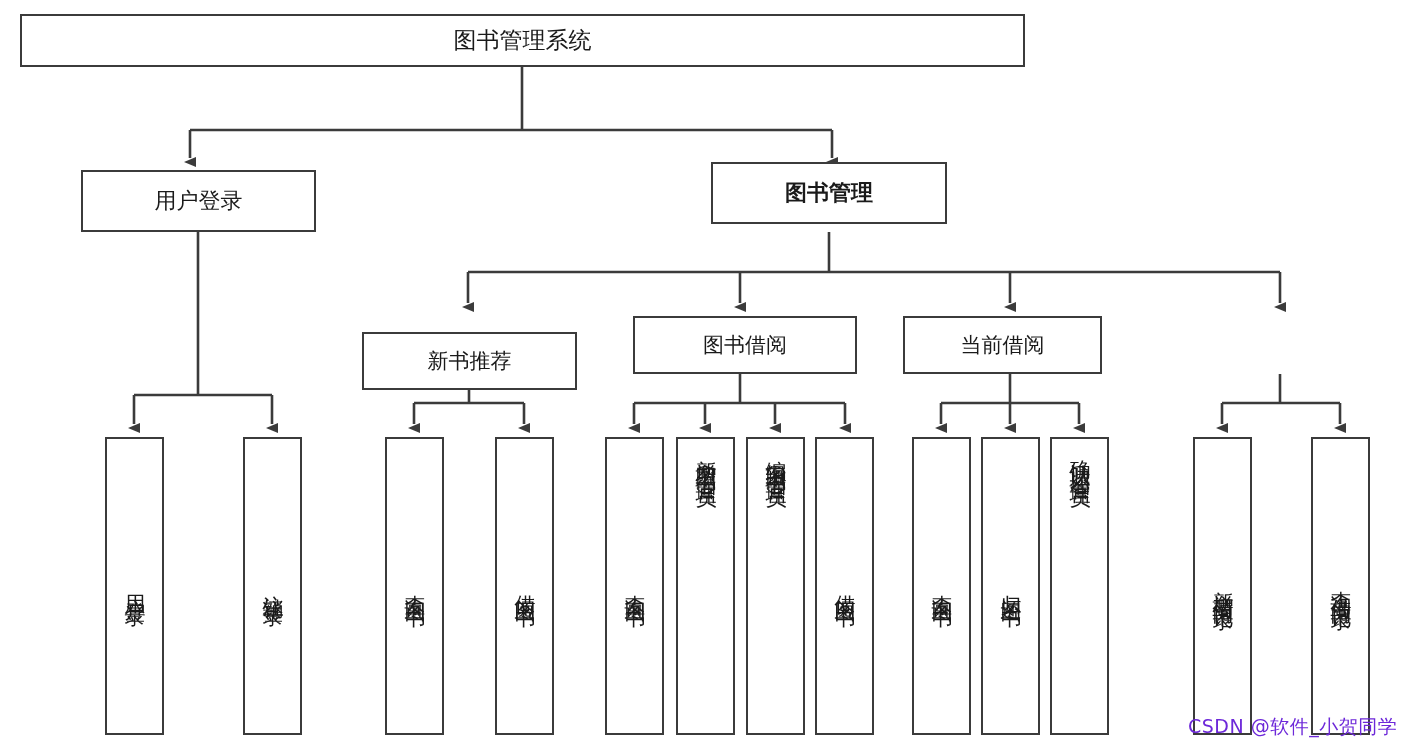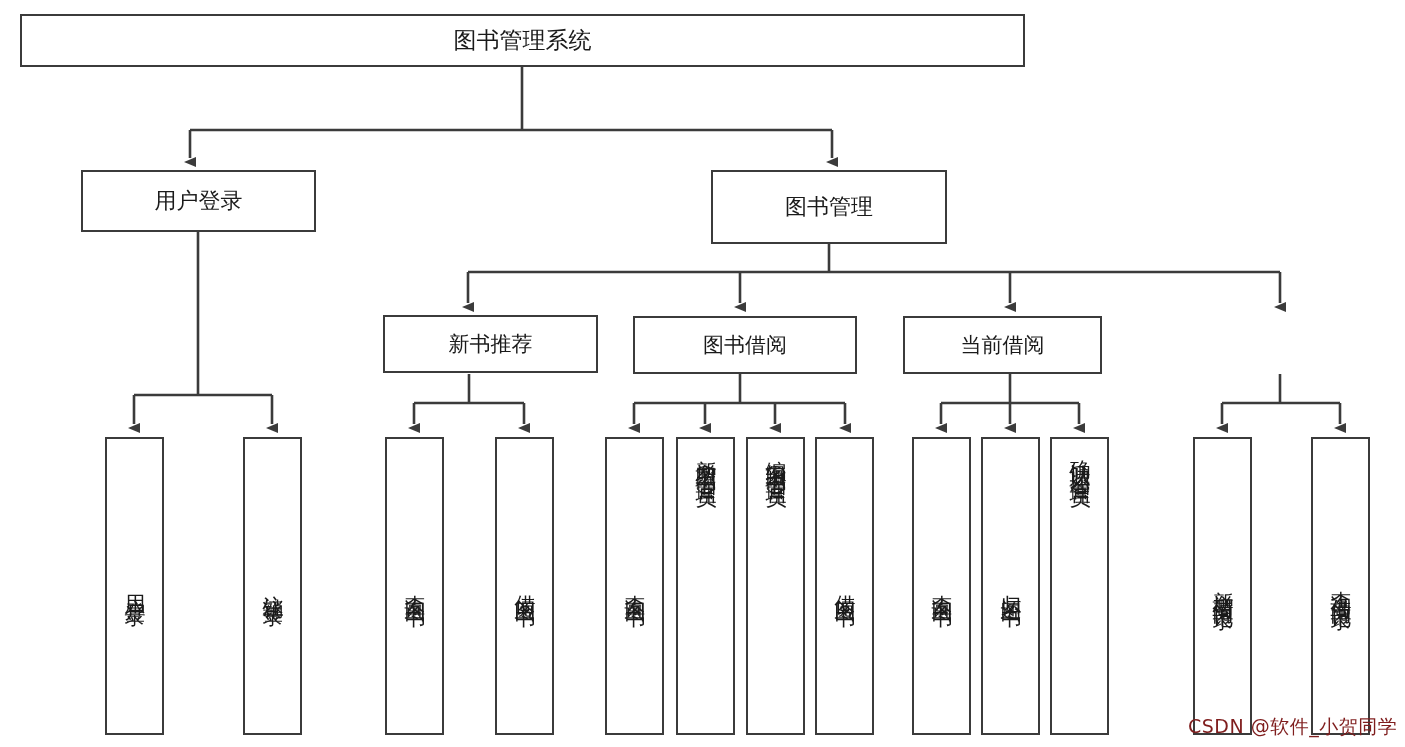--- a/index.html
+++ b/index.html
@@ -60,21 +60,21 @@
     letter-spacing: 4px;
     white-space: nowrap;
   }
   .node.leaf.centered {
     align-items: center;
     padding-top: 0;
   }
   .watermark {
     position: absolute;
     font-size: 19px;
-    color: #7f1d1d;
+    color: #6d28d9;
     letter-spacing: 0.5px;
     white-space: nowrap;
     z-index: 3;
   }
 </style>
 </head>
 <body>
 
 <div id="canvas">
 
@@ -128,25 +128,25 @@
     </g>
   </svg>
 
   <div class="node root" style="left:20px; top:14px; width:1005px; height:53px;align-items:center;">
     <span class="label">图书管理系统</span>
   </div>
 
   <div class="node lvl2" style="left:81px; top:170px; width:235px; height:62px;">
     <span class="label">用户登录</span>
   </div>
-  <div class="node lvl2" style="left:711px; top:170px; width:236px; height:74px;">
+  <div class="node lvl2" style="left:711px; top:162px; width:236px; height:62px;font-weight:bold;">
     <span class="label">图书管理</span>
   </div>
 
-  <div class="node lvl3" style="left:362px; top:315px; width:215px; height:58px;margin-left:21px;">
+  <div class="node lvl3" style="left:362px; top:332px; width:215px; height:58px;">
     <span class="label">新书推荐</span>
   </div>
   <div class="node lvl3" style="left:633px; top:316px; width:224px; height:58px;">
     <span class="label">图书借阅</span>
   </div>
   <div class="node lvl3" style="left:903px; top:316px; width:199px; height:58px;">
     <span class="label">当前借阅</span>
   </div>
 
   <div class="node leaf centered" style="left:105px; top:437px; width:59px; height:298px;">

